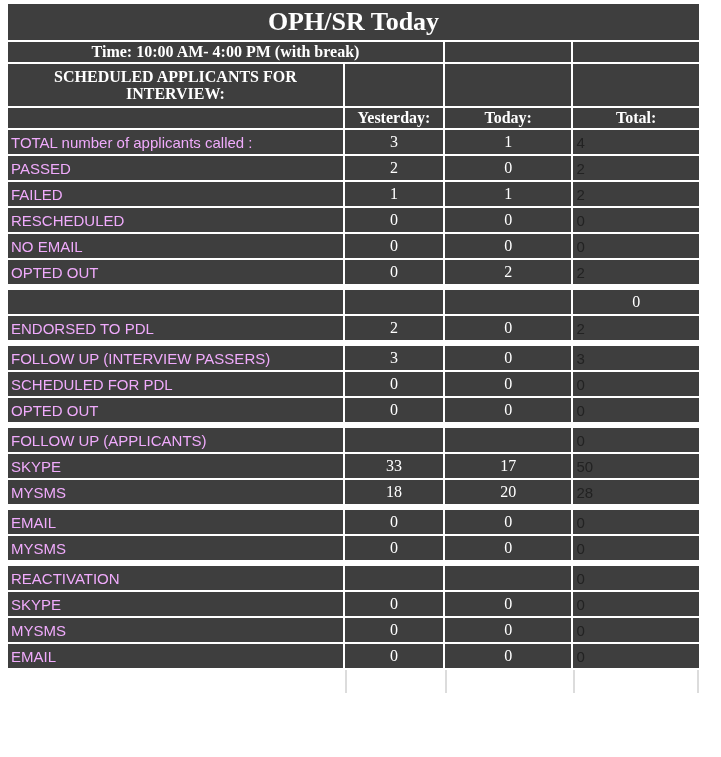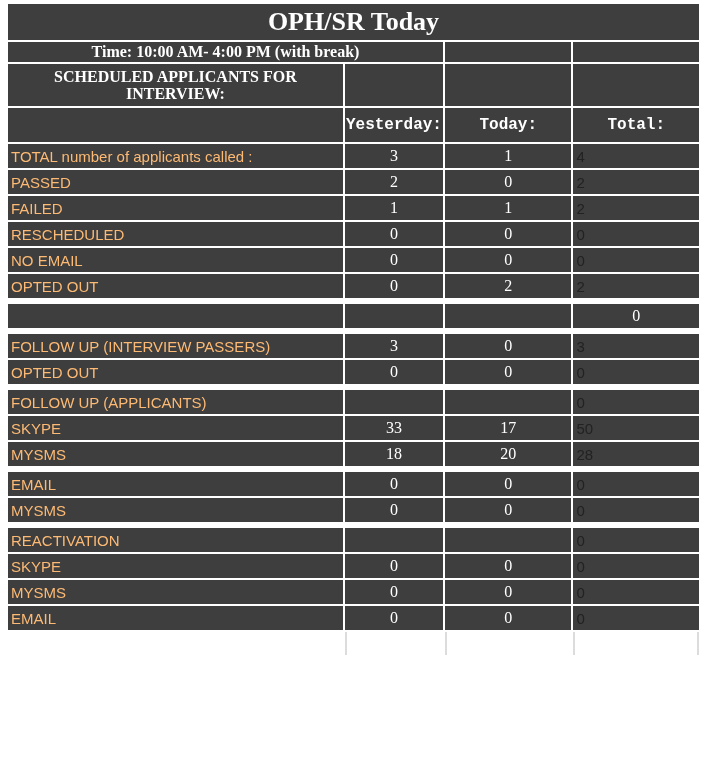--- a/index.html
+++ b/index.html
@@ -65,34 +65,34 @@
     font-size: 16px;
     white-space: normal;
   }
   td.subtitle-cell .wrapbox {
     max-width: 262px;
     margin: 0 auto;
     line-height: 17px;
   }
   
   td.col-header {
-    height: 34px;
-    text-align: center;
-    color: #ffffff;
-    font-family: Liberation Mono, monospace;
+    height: 20px;
+    text-align: center;
+    color: #ffffff;
+    font-family: Liberation Serif, serif;
     font-weight: bold;
     font-size: 16px;
     margin-left: 45px;
   }
   
   td.label-cell {
     height: 24px;
     text-align: left;
     padding-left: 3px;
-    color: #fdba74;
+    color: #f0abfc;
     font-family: "Liberation Sans", sans-serif;
     font-size: 15px;
   }
   td.num-cell {
     height: 24px;
     text-align: center;
     color: #ffffff;
     font-family: "Liberation Serif", serif;
     font-size: 16px;
   }
@@ -201,28 +201,40 @@
         </tr>
         <tr class="spacer-row">
           <td colspan="4"></td>
         </tr>
         <tr>
           <td class="label-cell"></td>
           <td class="num-cell"></td>
           <td class="num-cell"></td>
           <td class="total-cell total-white">0</td>
         </tr>
+        <tr>
+          <td class="label-cell">ENDORSED TO PDL</td>
+          <td class="num-cell">2</td>
+          <td class="num-cell">0</td>
+          <td class="total-cell">2</td>
+        </tr>
         <tr class="spacer-row">
           <td colspan="4"></td>
         </tr>
         <tr>
           <td class="label-cell">FOLLOW UP (INTERVIEW PASSERS)</td>
           <td class="num-cell">3</td>
           <td class="num-cell">0</td>
           <td class="total-cell">3</td>
+        </tr>
+        <tr>
+          <td class="label-cell">SCHEDULED FOR PDL</td>
+          <td class="num-cell">0</td>
+          <td class="num-cell">0</td>
+          <td class="total-cell">0</td>
         </tr>
         <tr>
           <td class="label-cell">OPTED OUT</td>
           <td class="num-cell">0</td>
           <td class="num-cell">0</td>
           <td class="total-cell">0</td>
         </tr>
         <tr class="spacer-row">
           <td colspan="4"></td>
         </tr>

